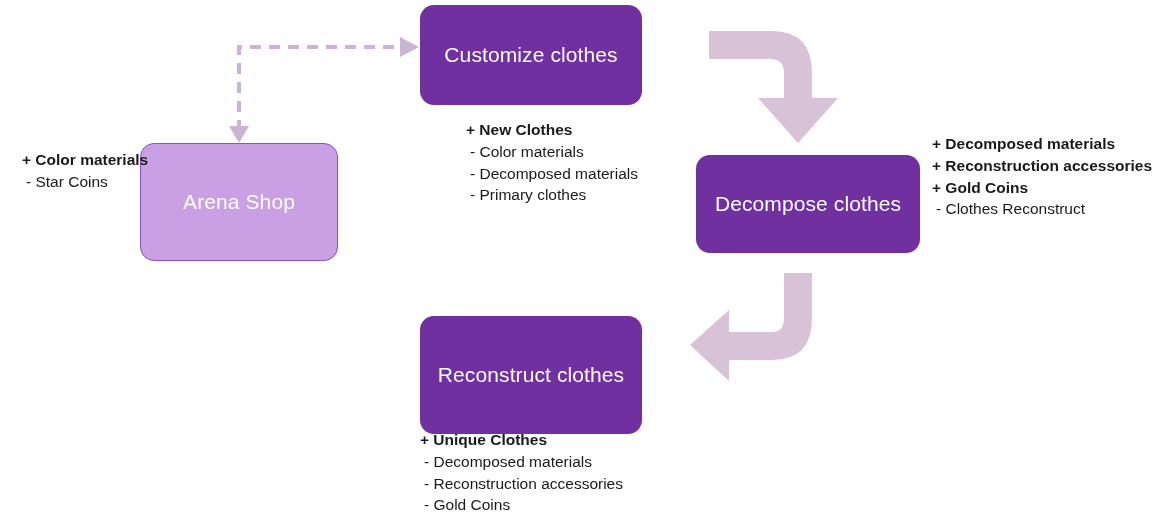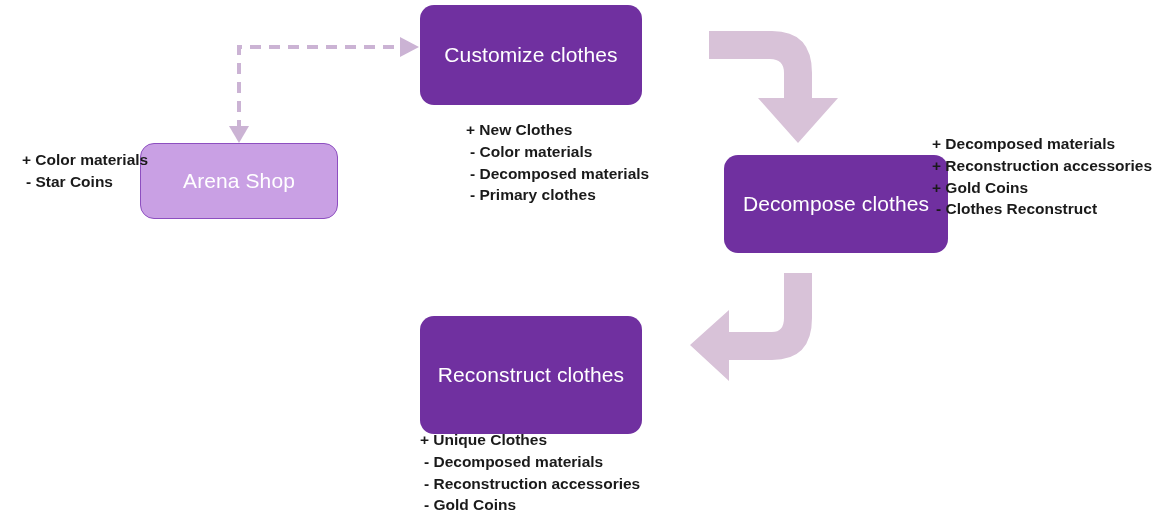--- a/index.html
+++ b/index.html
@@ -37,37 +37,37 @@
   }
   .node.dark {
     background: #7030a0;
   }
   .node.light {
     background: #c9a0e4;
     border: 1.5px solid #8d4fc0;
   }
 
   #node-customize  { left: 420px; top: 5px;   width: 222px; height: 100px; }
-  #node-arena      { left: 140px; top: 143px; width: 198px; height: 76px; }
-  #node-decompose  { left: 724px; top: 155px; width: 224px; height: 98px;  }
+  #node-arena      { left: 140px; top: 143px; width: 198px; height: 118px; }
+  #node-decompose  { left: 696px; top: 155px; width: 224px; height: 98px;  }
   #node-reconstruct{ left: 420px; top: 316px; width: 222px; height: 118px; }
 
   
   .io-block {
     position: absolute;
     color: #1a1a1a;
     font-size: 15.5px;
     line-height: 21.8px;
     white-space: nowrap;
   }
   .io-line.gain {
     font-weight: bold;
   }
   .io-line.cost {
-    font-weight: bold;
+    font-weight: normal;
     padding-left: 4px;
   }
 
   #io-left        { left: 2px;   top: 149px; margin-left: 20px; }
   #io-customize   { left: 430px; top: 119px; margin-left: 36px; }
   #io-decompose   { left: 932px; top: 133px; }
   #io-reconstruct { left: 420px; top: 429px; }
 
   
   #connectors {

